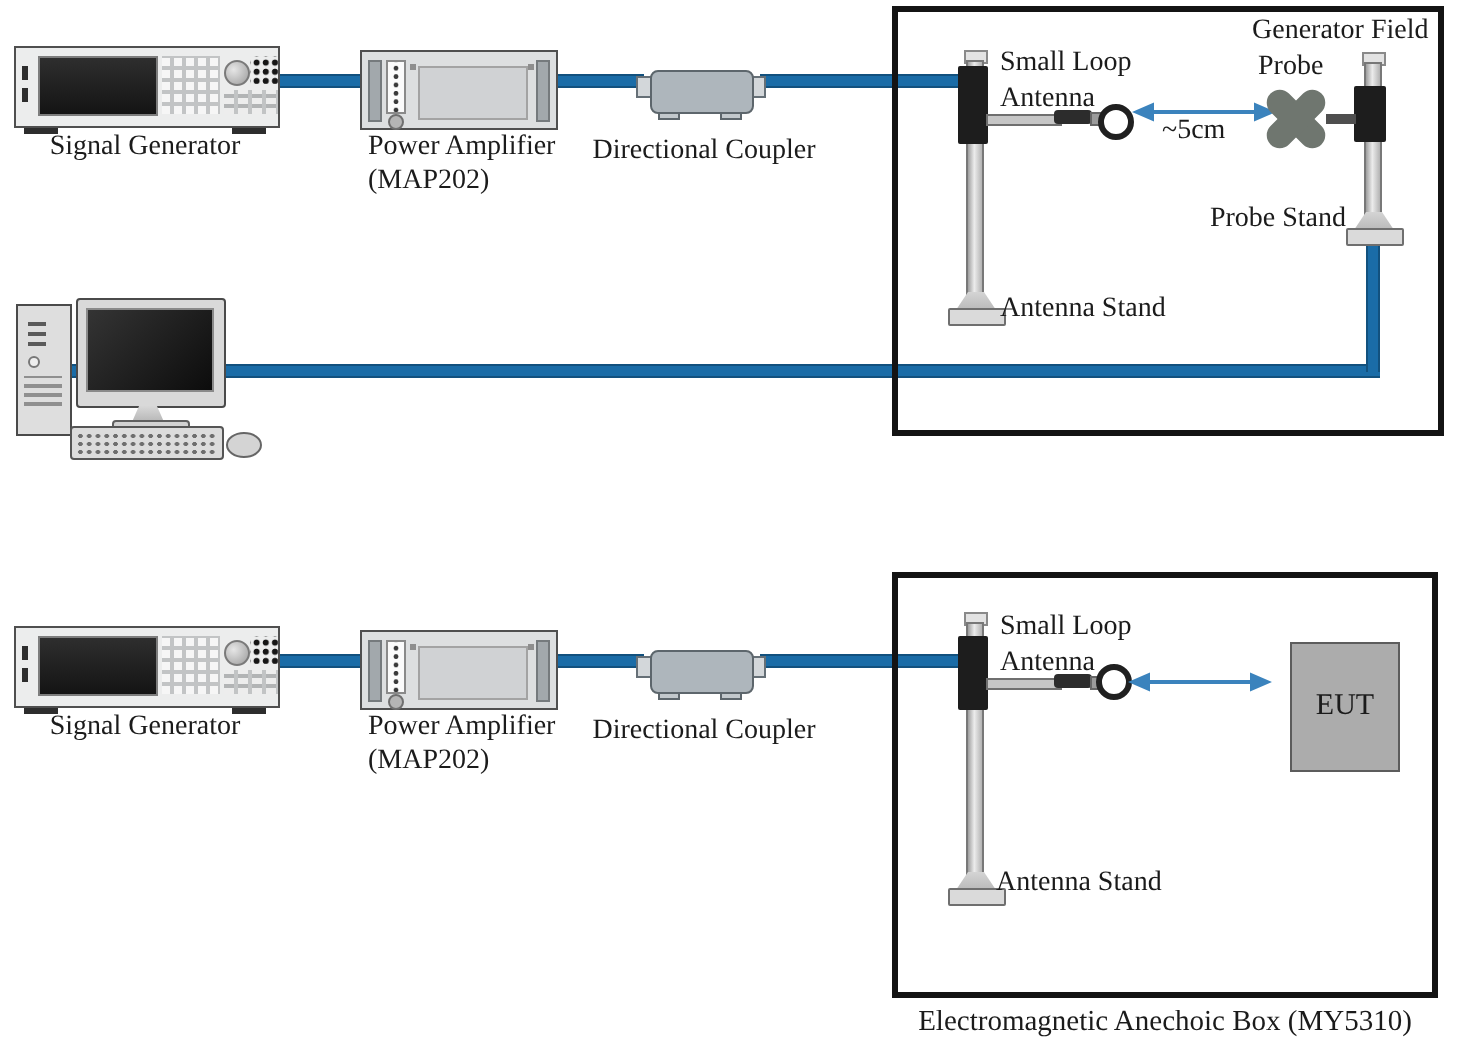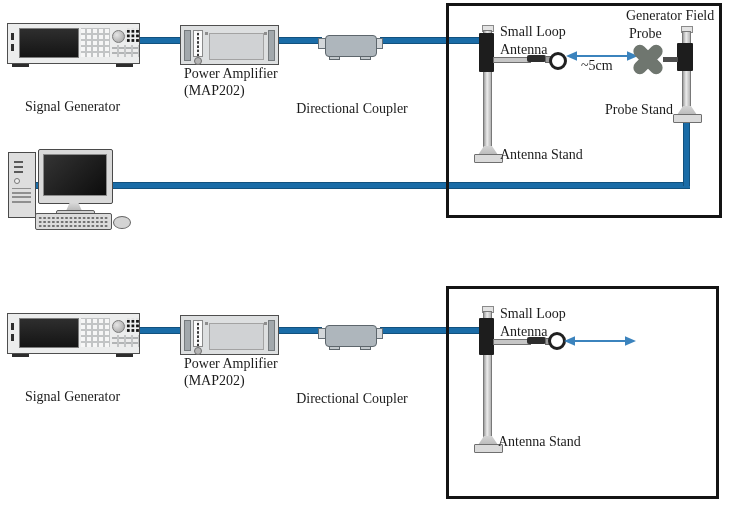--- a/index.html
+++ b/index.html
@@ -1,20 +1,20 @@
 <!DOCTYPE html>
 <html><head>
 <meta charset="utf-8">
 <style>
   html,body{margin:0;padding:0;background:#fff;}
   #stage{position:relative;width:730px;height:530px;background:#fff;overflow:hidden;
          font-family:"Liberation Serif", serif;color:#1b1b1b;}
   .abs{position:absolute;}
   .label{position:absolute;font-size:14px;line-height:16px;white-space:nowrap;color:#1b1b1b;}
-  .center{text-align:center;margin-top:33px;}
+  .center{text-align:center;}
   .right{text-align:right;}
   
   .cable{position:absolute;height:7px;background:#1a6ca7;border-top:1px solid #12517e;border-bottom:1px solid #12517e;box-sizing:border-box;}
   .vcable{position:absolute;width:7px;background:#1a6ca7;border-left:1px solid #12517e;border-right:1px solid #12517e;box-sizing:border-box;}
   
   .chamber{position:absolute;border:3px solid #141414;background:transparent;}
   
   .device{position:absolute;background:#eceded;border:1px solid #4f4f4f;}
   .sg-mark{position:absolute;width:3px;height:7px;background:#2e2e2e;}
   .sg-screen{position:absolute;left:11px;top:4px;width:58px;height:28px;background:linear-gradient(#2e2e2e,#141414);border:1px solid #7d7d7d;}
@@ -217,16 +217,20 @@
   <div class="label" style="left:500px;top:306px;">Small Loop</div>
   <div class="label" style="left:500px;top:324px;">Antenna</div>
   <div class="label" style="left:498px;top:434px;">Antenna Stand</div>
 
   <svg class="arrow" style="left:564px;top:334px;" width="72" height="14" viewBox="0 0 72 14">
     <line x1="9" y1="7" x2="63" y2="7" stroke="#3b83bd" stroke-width="2"></line>
     <polygon points="0,7 11,2.2 11,11.8" fill="#3b83bd"></polygon>
     <polygon points="72,7 61,2.2 61,11.8" fill="#3b83bd"></polygon>
   </svg>
 
+  <div class="eut" style="left:645px;top:321px;width:53px;height:63px;">
+    <span>EUT</span>
+  </div>
 
   <div class="chamber" style="left:446px;top:286px;width:267px;height:207px;"></div>
+  <div class="label center caption" style="left:443px;top:503px;width:279px;">Electromagnetic Anechoic Box (MY5310)</div>
 
 </div>
 
 </body></html>

